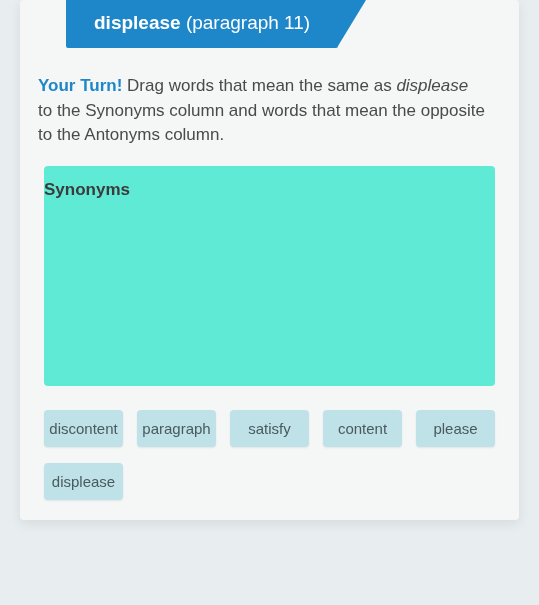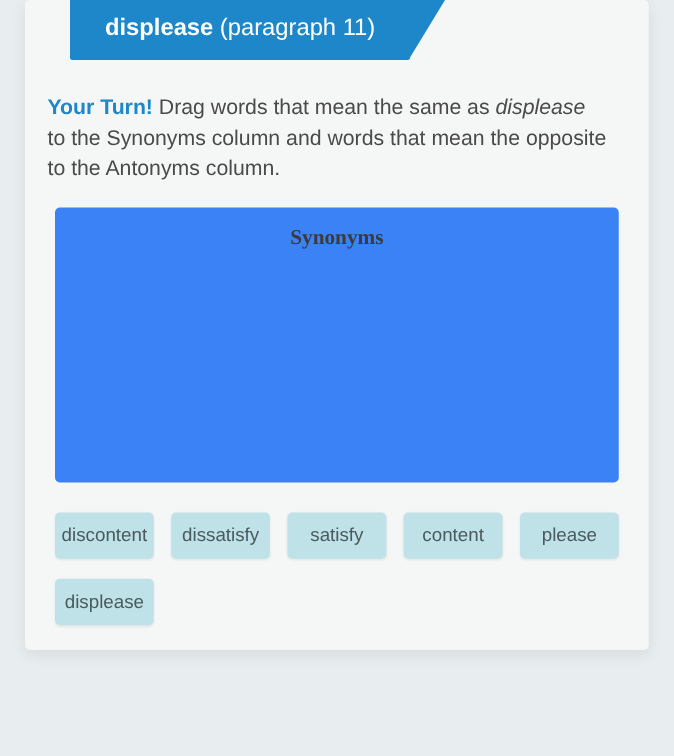--- a/index.html
+++ b/index.html
@@ -19,21 +19,21 @@
     box-shadow: 0 4px 12px rgba(0,0,0,0.08);
     position: relative;
   }
   .header-tab {
     display: inline-block;
     background: #1d87c9;
     color: #fff;
     padding: 12px 28px 14px 28px;
     font-size: 19px;
     position: relative;
-    margin-left: 36px;
+    margin-left: 46px;
     border-radius: 0 0 2px 2px;
   }
   .header-tab::after {
     content: "";
     position: absolute;
     right: -28px;
     top: 0;
     width: 0;
     height: 0;
     border-top: 46px solid #1d87c9;
@@ -52,26 +52,24 @@
     font-weight: 700;
   }
   .instructions .italic { font-style: italic; }
   .drop-row {
     display: flex;
     padding: 0 24px;
     gap: 14px;
   }
   .drop-zone {
     flex: 1;
-    background: #3b82f6;
+    background: #5eead4;
     border-radius: 4px;
     height: 220px;
     padding: 14px 0;
-    text-align: center;
-    font-family: Liberation Serif, serif;
   }
   .drop-zone h3 {
     font-size: 17px;
     font-weight: 700;
     color: #3b3b3b;
   }
   .word-bank {
     padding: 24px 24px 0 24px;
     display: grid;
     grid-template-columns: repeat(5, 1fr);
@@ -103,20 +101,20 @@
   </div>
 
   <div class="drop-row">
     <div class="drop-zone">
       <h3>Synonyms</h3>
     </div>
   </div>
 
   <div class="word-bank">
     <div class="word-chip">discontent</div>
-    <div class="word-chip">dissatisfy</div>
+    <div class="word-chip">paragraph</div>
     <div class="word-chip">satisfy</div>
     <div class="word-chip">content</div>
     <div class="word-chip">please</div>
     <div class="word-chip">displease</div>
   </div>
 
 </div>
 
 </body></html>

